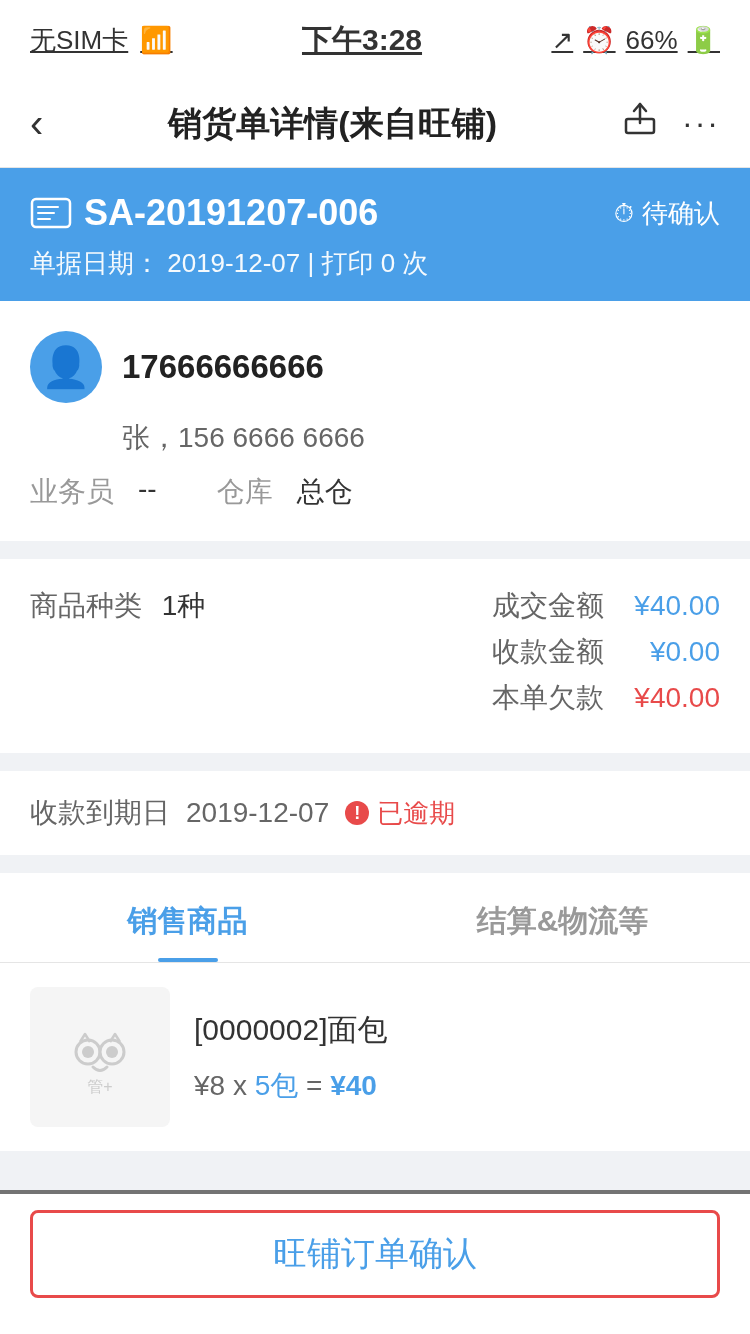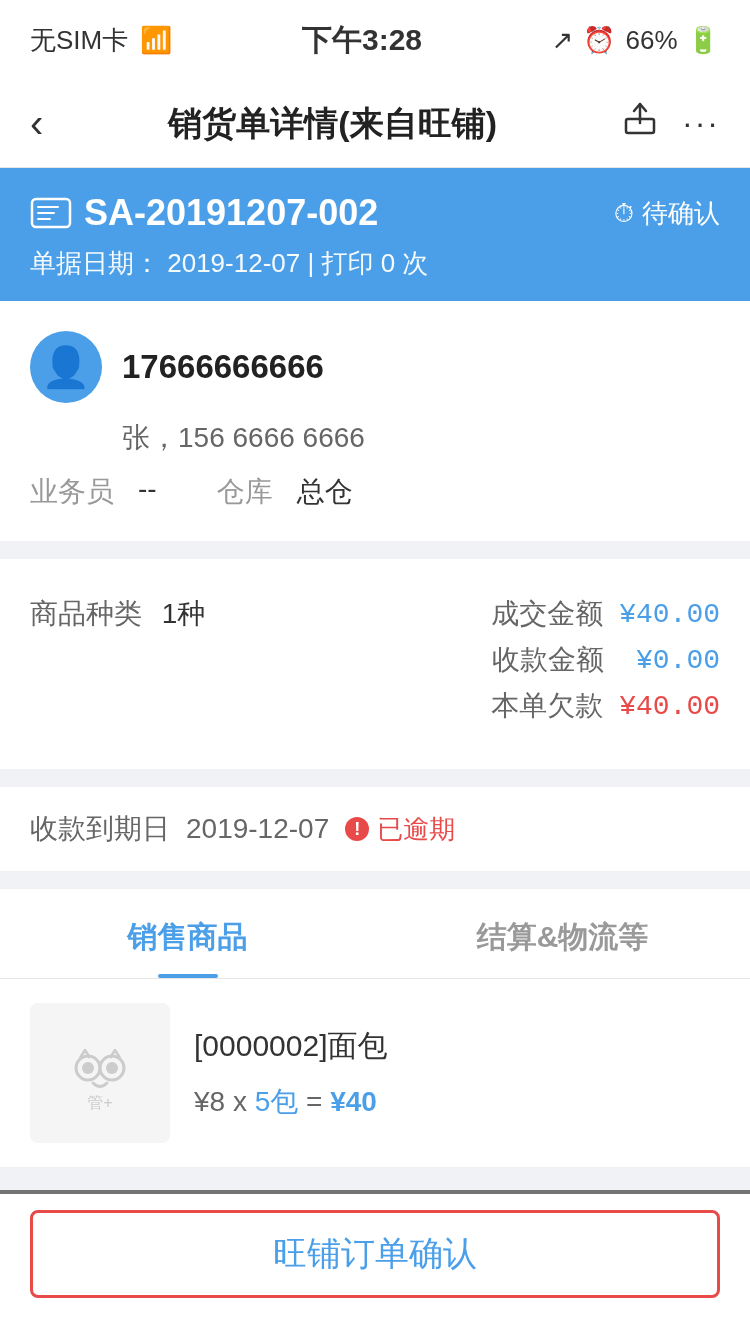--- a/index.html
+++ b/index.html
@@ -17,20 +17,21 @@
     .status-bar {
       width: 750px;
       height: 80px;
       background: #fff;
       display: flex;
       align-items: center;
       justify-content: space-between;
       padding: 0 30px;
       font-size: 26px;
       font-weight: 500;
+      text-decoration: underline;
     }
     .status-left { display: flex; align-items: center; gap: 12px; }
     .status-center { font-size: 30px; font-weight: 600; }
     .status-right { display: flex; align-items: center; gap: 10px; font-size: 26px; }
 
     
     .nav-bar {
       width: 750px;
       height: 88px;
       background: #fff;
@@ -122,30 +123,30 @@
       font-size: 28px;
       color: #666;
     }
     .meta-item { display: flex; gap: 24px; }
     .meta-label { color: #999; }
     .meta-value { color: #333; }
 
     
     .summary-section {
       background: #fff;
-      padding: 36px 30px;
+      padding: 28px 30px;
       margin-bottom: 18px;
       display: flex;
       justify-content: space-between;
       align-items: flex-start;
     }
     .summary-left { font-size: 28px; color: #666; }
     .summary-label { color: #666; }
     .summary-value { color: #333; margin-left: 12px; }
-    .summary-right { text-align: right; font-family: Liberation Mono, monospace; }
+    .summary-right { text-align: right; }
     .summary-right-row {
       display: flex;
       justify-content: flex-end;
       align-items: center;
       gap: 16px;
       margin-bottom: 8px;
       font-size: 28px;
     }
     .amount-label { color: #666; }
     .amount-value { color: #4a9fe8; font-weight: 500; min-width: 100px; text-align: right; }
@@ -316,21 +317,21 @@
   <div class="order-id-row">
     <div class="order-id">
       <span style="display:inline-flex;align-items:center;">
         <svg width="42" height="32" viewBox="0 0 42 32" fill="none">
           <rect x="2" y="2" width="38" height="28" rx="4" stroke="white" stroke-width="2.5" fill="none"></rect>
           <line x1="8" y1="10" x2="28" y2="10" stroke="white" stroke-width="2" stroke-linecap="round"></line>
           <line x1="8" y1="16" x2="24" y2="16" stroke="white" stroke-width="2" stroke-linecap="round"></line>
           <line x1="8" y1="22" x2="20" y2="22" stroke="white" stroke-width="2" stroke-linecap="round"></line>
         </svg>
       </span>
-      <span>SA-20191207-002</span>
+      <span>SA-20191207-006</span>
     </div>
     <div class="order-status">
       <span>⏱</span>
       <span>待确认</span>
     </div>
   </div>
   <div class="order-date-row">
     <span>单据日期：</span>
     <span>2019-12-07</span>
     <span>| 打印 0 次</span>

